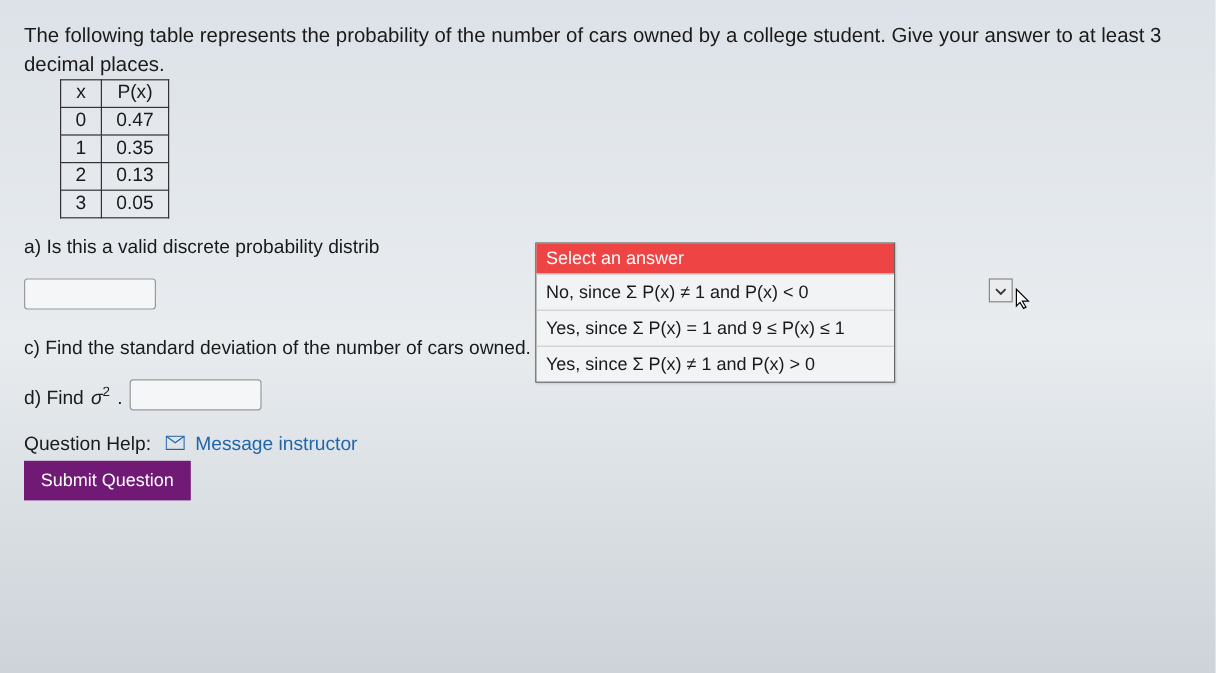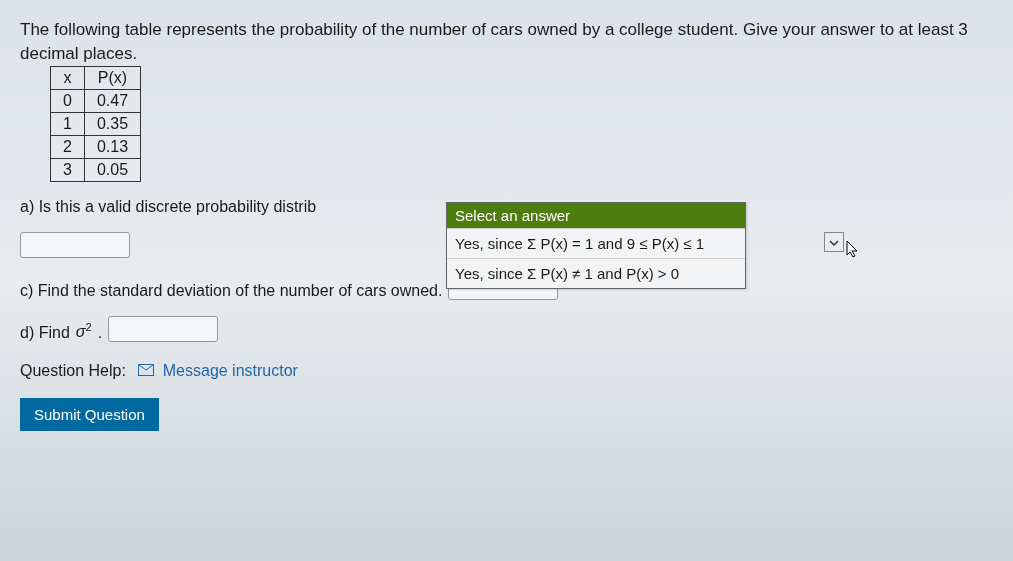--- a/index.html
+++ b/index.html
@@ -35,41 +35,41 @@
       border: 1px solid #999;
       background: #f5f6f7;
       border-radius: 3px;
       vertical-align: middle;
     }
     .help-line { margin-top: 20px; font-size: 16px; }
     .help-link { color: #2266aa; margin-left: 8px; cursor: pointer; }
     .envelope-icon { display: inline-block; vertical-align: middle; margin-right: 4px; }
     .submit-btn {
       display: inline-block;
-      background: #0369a1;
+      background: #701a75;
       color: #fff;
       padding: 8px 14px;
       font-size: 15px;
-      margin-top: 18px;
+      margin-top: 4px;
       cursor: pointer;
       border: none;
     }
     .dropdown {
       position: absolute;
       left: 446px;
       top: 202px;
       width: 300px;
       border: 1px solid #666;
       background: #f2f3f4;
       font-size: 15px;
       z-index: 10;
       box-shadow: 1px 1px 2px rgba(0,0,0,0.15);
     }
     .dropdown-header {
-      background: #4d7c0f;
+      background: #ef4444;
       color: #fff;
       padding: 4px 8px;
       font-size: 15px;
     }
     .dropdown-option {
       padding: 6px 8px;
       border-top: 1px solid #ccc;
       cursor: pointer;
     }
     .dropdown-option:first-of-type { border-top: none; }
@@ -157,20 +157,21 @@
         </svg>
     </span>
     <span>Message instructor</span>
   </span>
 </div>
 
 <button class="submit-btn">Submit Question</button>
 
 <div class="dropdown">
   <div class="dropdown-header">Select an answer</div>
+  <div class="dropdown-option">No, since Σ P(x) ≠ 1 and P(x) &lt; 0</div>
   <div class="dropdown-option">Yes, since Σ P(x) = 1 and 9 ≤ P(x) ≤ 1</div>
   <div class="dropdown-option">Yes, since Σ P(x) ≠ 1 and P(x) &gt; 0</div>
 </div>
 
 <div class="select-chevron">
   <span>
     <svg width="10" height="6" viewBox="0 0 10 6">
         <path d="M1 1 L5 5 L9 1" fill="none" stroke="#333" stroke-width="1.5"></path>
       </svg>
   </span>

